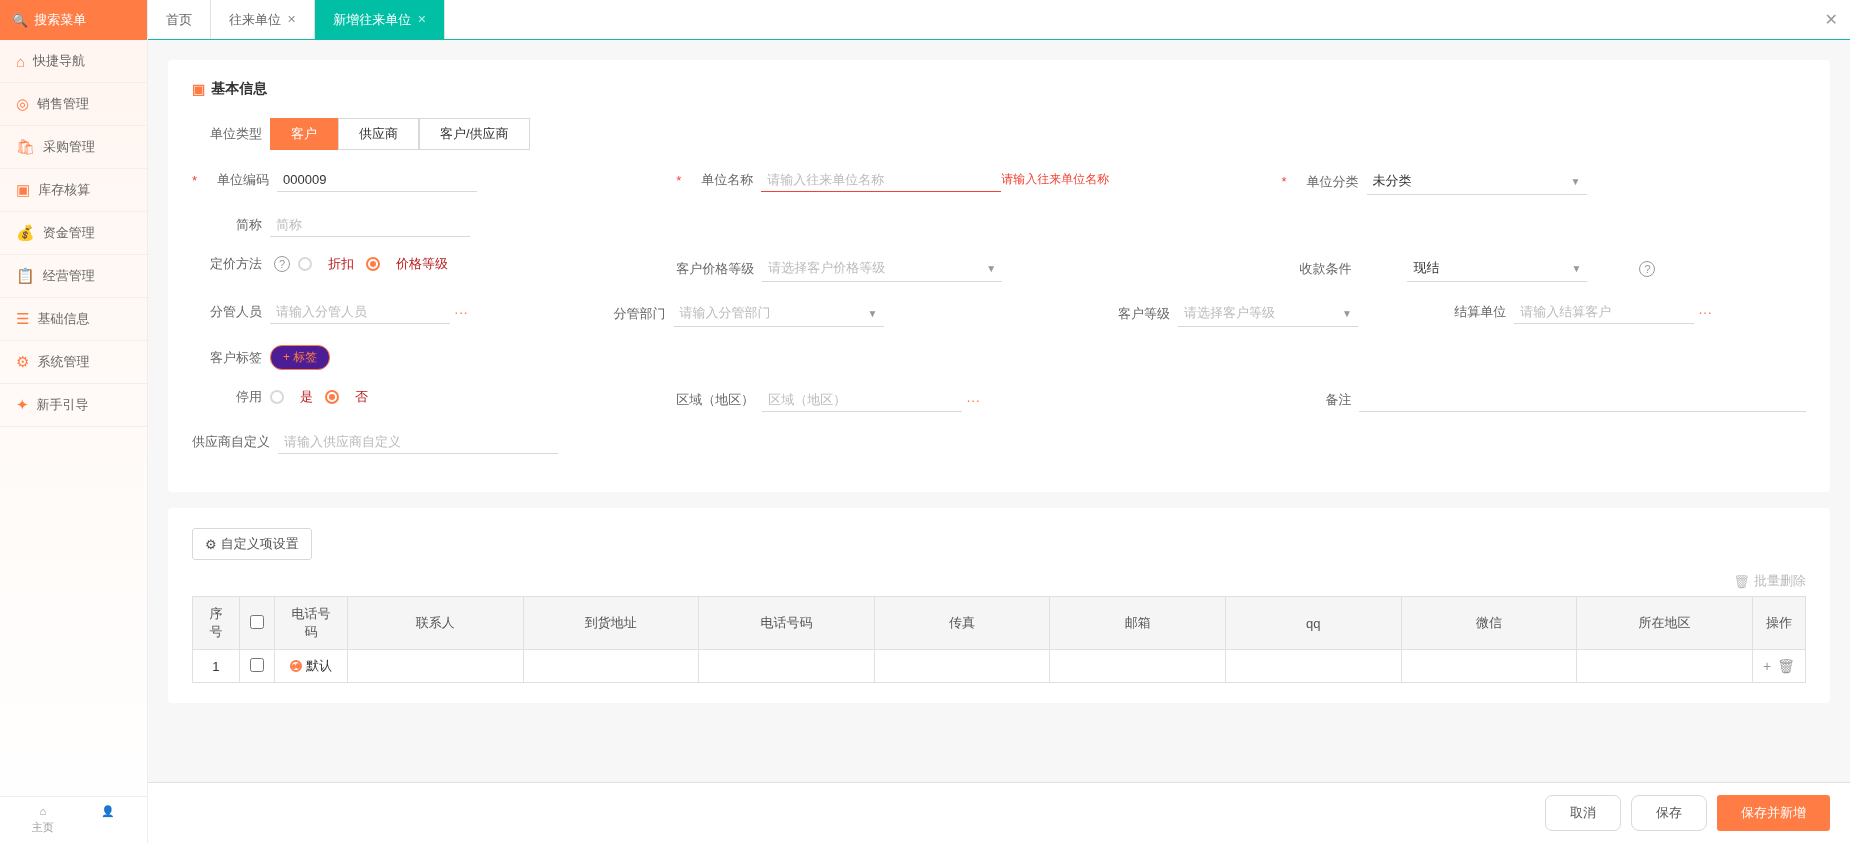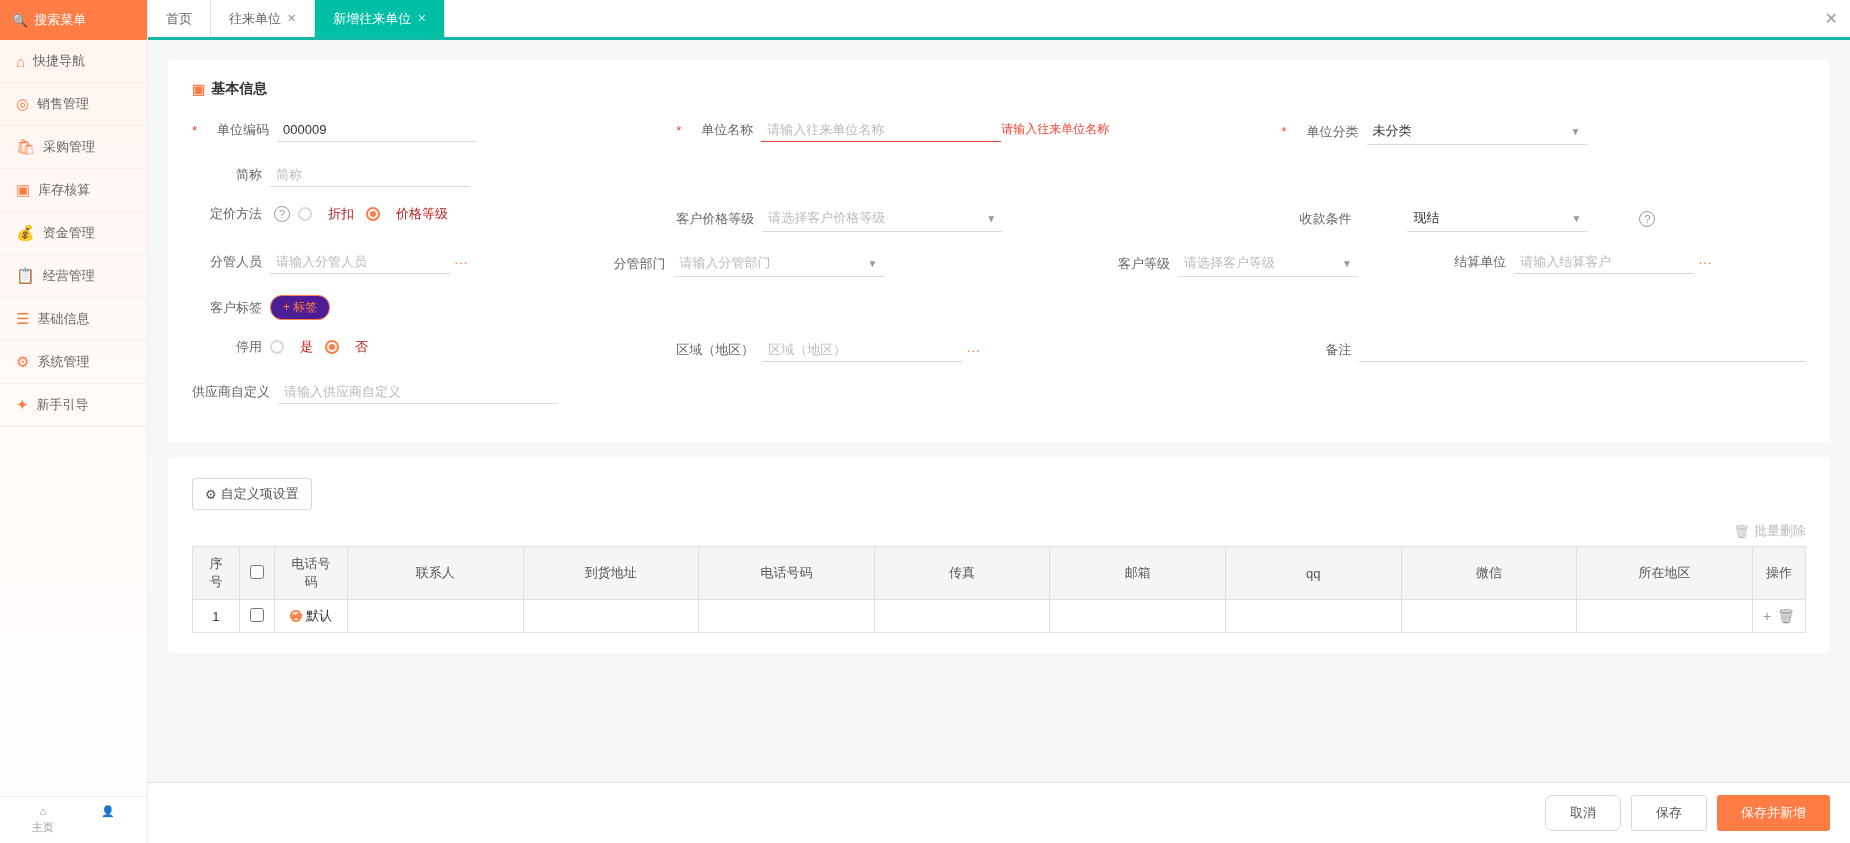--- a/index.html
+++ b/index.html
@@ -58,21 +58,21 @@
     .main {
       flex: 1;
       display: flex;
       flex-direction: column;
       overflow: hidden;
     }
 
     
     .tab-bar {
       background: #fff;
-      border-bottom: 3px solid #14b8a6;
+      border-bottom: 1px solid #14b8a6;
       display: flex;
       align-items: stretch;
       height: 40px;
       padding-left: 0;
     }
     .tab {
       display: flex;
       align-items: center;
       gap: 6px;
       padding: 0 18px;
@@ -352,21 +352,21 @@
       cursor: pointer;
       border-radius: 7px;
     }
     .btn-save {
       padding: 5px 24px;
       border: 1px solid #d9d9d9;
       background: white;
       color: #555;
       font-size: 13px;
       cursor: pointer;
-      border-radius: 3px;
+      border-radius: 8px;
     }
     .btn-save-new {
       padding: 8px 24px;
       border: none;
       background: #ff7d45;
       color: white;
       font-size: 13px;
       cursor: pointer;
       border-radius: 3px;
     }
@@ -464,20 +464,30 @@
     <div class="tab-close-all">✕</div>
   </div>
 
   <div class="content">
     <div class="section-card">
       <div class="section-title">
         <span class="section-title-icon">▣</span>
         <span>基本信息</span>
       </div>
 
+      <div class="form-row">
+        <div class="form-field">
+          <span class="form-label">单位类型</span>
+          <div class="type-btn-group" id="unit-type-buttons">
+              <button class="type-btn active">客户</button>
+              <button class="type-btn">供应商</button>
+              <button class="type-btn">客户/供应商</button>
+            </div>
+        </div>
+      </div>
 
       <div class="form-row">
         <div class="form-field" style="flex:1.2;">
           <span class="required-mark">*</span>
           <span class="form-label">单位编码</span>
           <input class="form-input" style="max-width: 200px;" value="000009">
         </div>
         <div class="form-field" style="flex:1.5;">
           <span class="required-mark">*</span>
           <span class="form-label">单位名称</span>

